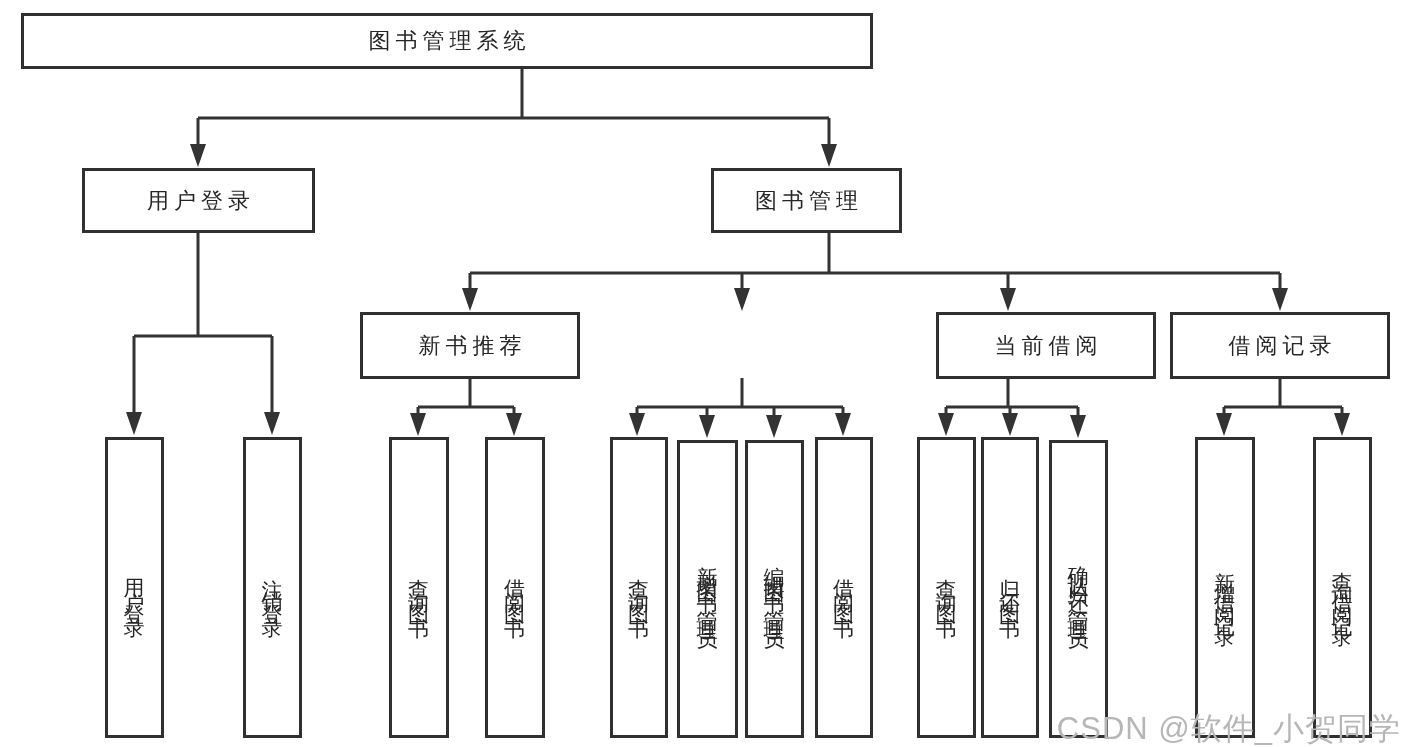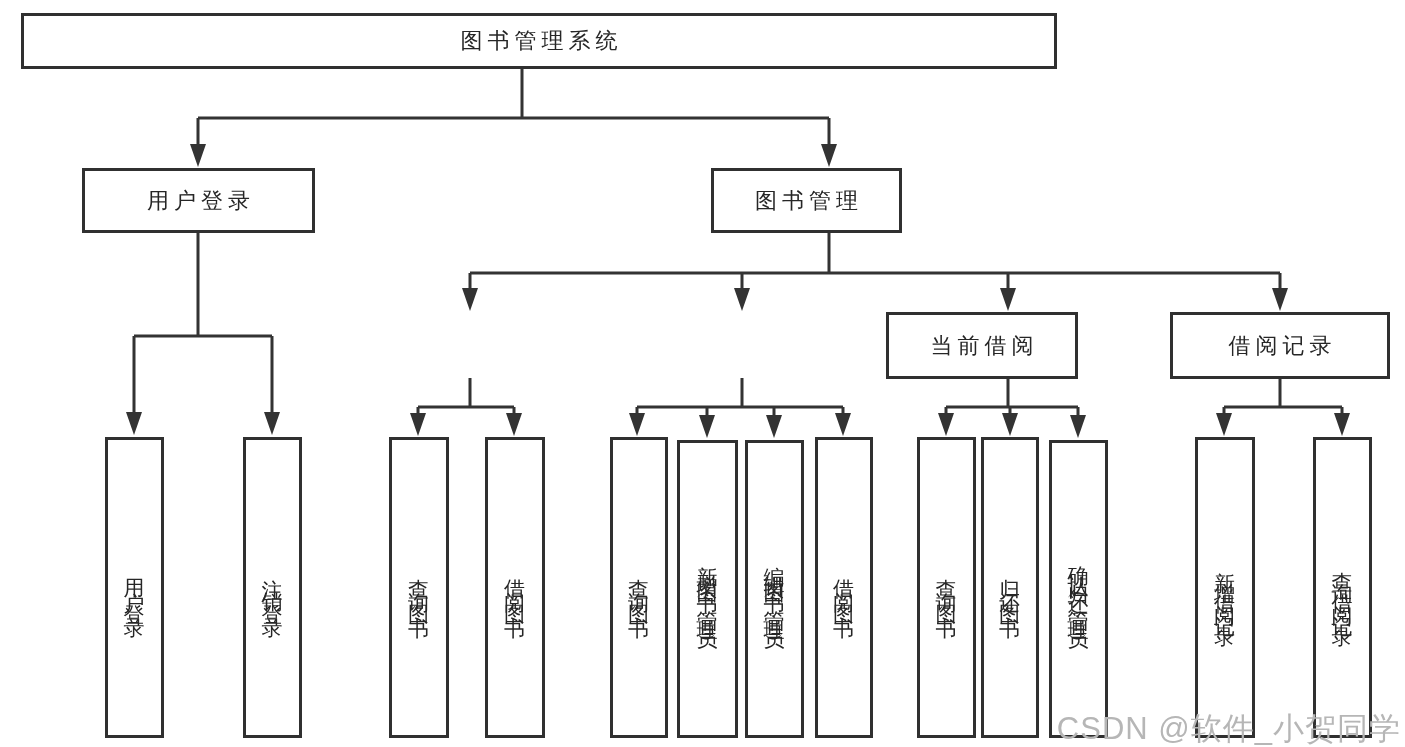--- a/index.html
+++ b/index.html
@@ -61,32 +61,35 @@
     <path class="cline" d="M1008 378 V407 M946 407 H1078 M946 407 V416 M1010 407 V416 M1078 407 V416"></path>
     <polygon class="ahead" points="946,436 938,413 954,413"></polygon>
     <polygon class="ahead" points="1010,436 1002,413 1018,413"></polygon>
     <polygon class="ahead" points="1078,438 1070,415 1086,415"></polygon>
 
     <path class="cline" d="M1280 378 V407 M1224 407 H1342 M1224 407 V416 M1342 407 V416"></path>
     <polygon class="ahead" points="1224,436 1216,413 1232,413"></polygon>
     <polygon class="ahead" points="1342,436 1334,413 1350,413"></polygon>
   </svg>
 
-  <div class="box" style="left:21px;top:13px;width:1036px;height:56px">
+  <div class="box" style="left:21px;top:13px;width:852px;height:56px">
     <span class="hlabel">图书管理系统</span>
   </div>
 
   <div class="box" style="left:82px;top:168px;width:233px;height:65px">
     <span class="hlabel">用户登录</span>
   </div>
   <div class="box" style="left:711px;top:168px;width:191px;height:65px">
     <span class="hlabel">图书管理</span>
   </div>
 
-  <div class="box" style="left:886px;top:312px;width:192px;height:67px">
+  <div class="box" style="left:360px;top:312px;width:220px;height:67px">
+    <span class="hlabel">新书推荐</span>
+  </div>
+  <div class="box" style="left:936px;top:312px;width:220px;height:67px">
     <span class="hlabel">当前借阅</span>
   </div>
   <div class="box" style="left:1170px;top:312px;width:220px;height:67px">
     <span class="hlabel">借阅记录</span>
   </div>
 
   <div class="box" style="left:105px;top:437px;width:59px;height:301px">
     <span class="vlabel">用户登录</span>
   </div>
   <div class="box" style="left:243px;top:437px;width:59px;height:301px">

